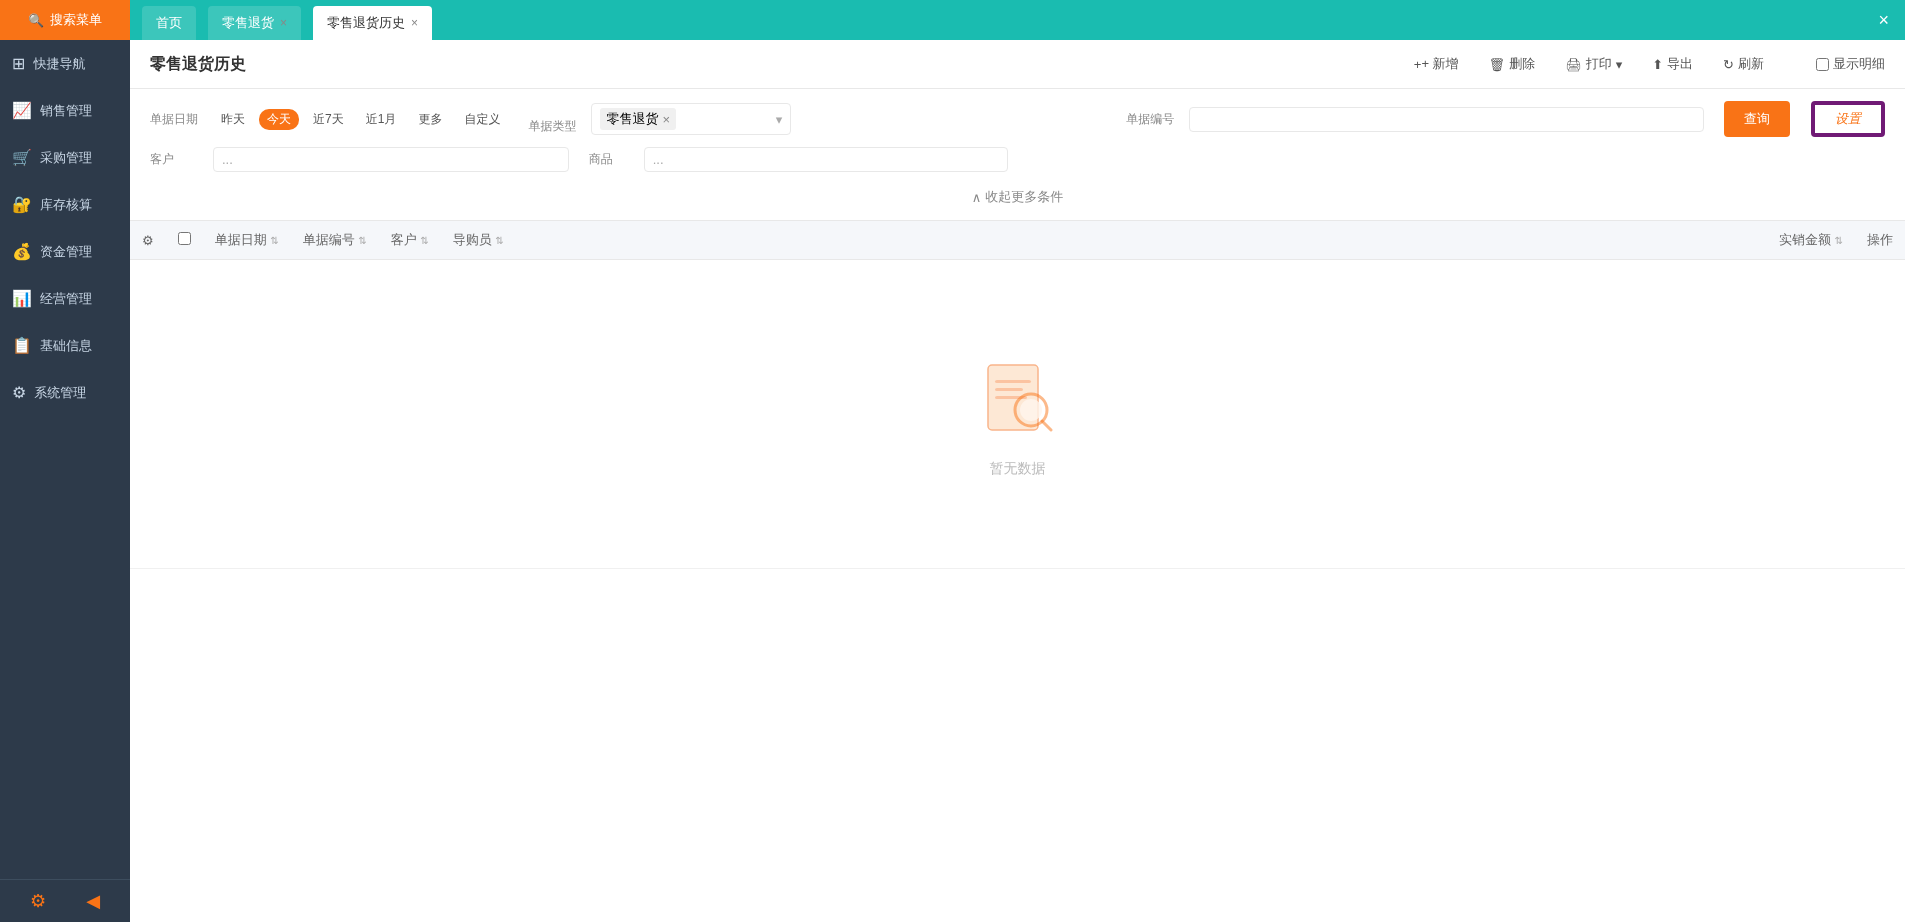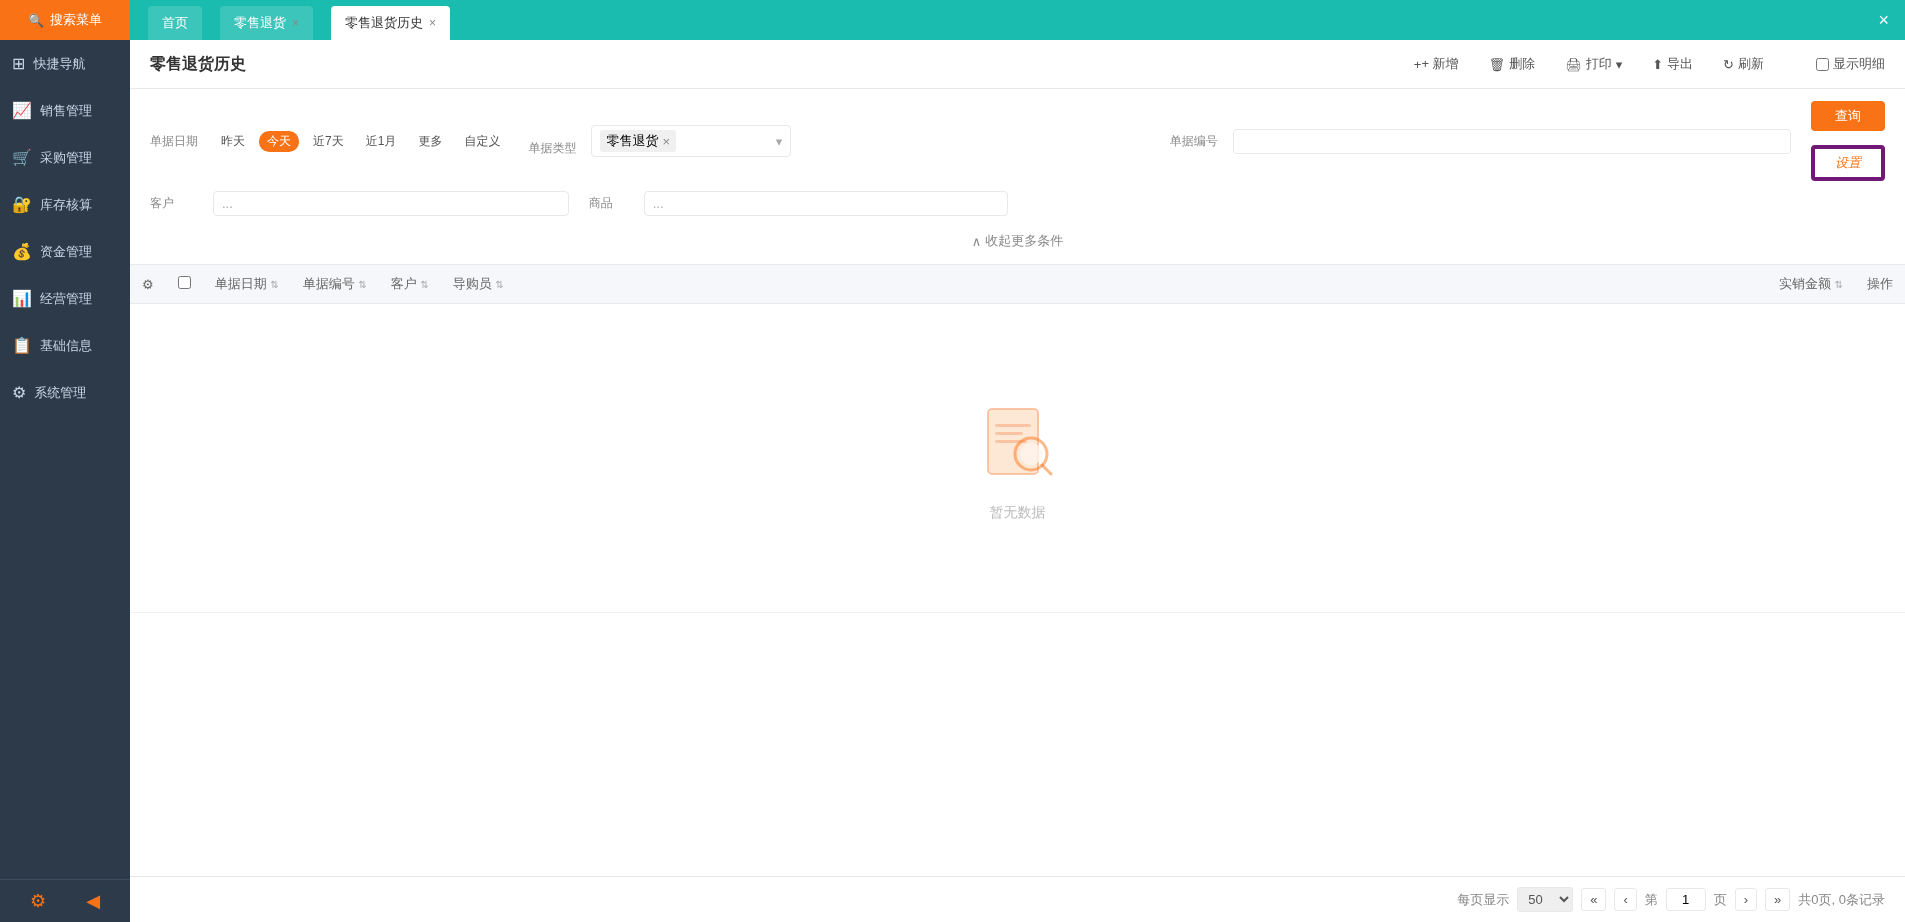--- a/index.html
+++ b/index.html
@@ -7,21 +7,21 @@
 
     
     .top-bar {
       display: flex; align-items: center; background: #1abcb0; height: 40px; flex-shrink: 0;
     }
     .top-bar-left {
       background: #f97316; width: 130px; height: 40px; display: flex; align-items: center; justify-content: center; gap: 6px; color: white; font-size: 14px; cursor: pointer;
     }
     .tab-list { display: flex; align-items: flex-end; height: 40px; flex: 1; }
     .tab-item {
-      display: flex; align-items: center; padding: 0 14px; height: 34px; cursor: pointer; color: white; font-size: 13px; gap: 6px; background: rgba(255,255,255,0.15); margin-left: 18px; border-radius: 4px 4px 0 0;
+      display: flex; align-items: center; padding: 0 14px; height: 34px; cursor: pointer; color: white; font-size: 13px; gap: 6px; background: rgba(255,255,255,0.15); margin-left: 12px; border-radius: 4px 4px 0 0;
     }
     .tab-item.active { background: white; color: #333; border-radius: 4px 4px 0 0; }
     .tab-item .tab-close { font-size: 12px; color: #888; cursor: pointer; }
     .tab-item.active .tab-close { color: #888; }
     .top-bar-right { margin-left: auto; padding-right: 16px; }
     .close-btn { color: white; font-size: 18px; cursor: pointer; }
 
     
     .main-layout { display: flex; flex: 1; overflow: hidden; }
 
@@ -242,21 +242,21 @@
             </div>
             <span style="margin-left:auto;color:#aaa;">▾</span>
           </div>
         </div>
 
         <div style="display:flex;align-items:center;gap:8px;flex:1;">
           <span class="filter-label">单据编号</span>
           <input class="filter-input" style="flex: 1 1 0%;">
         </div>
 
-        <div style="display:flex;flex-direction:column;gap:14px;margin-left:auto;">
+        <div style="display:flex;flex-direction:row;gap:21px;margin-left:auto;">
           <button class="query-btn">查询</button>
           <button class="set-btn">设置</button>
         </div>
       </div>
 
 
       <div class="filter-row">
 
         <div style="display:flex;align-items:center;gap:8px;flex:1;">
           <span class="filter-label">客户</span>
@@ -337,31 +337,15 @@
                   </svg>
                 </div>
                 <span class="empty-text">暂无数据</span>
               </div>
             </td>
           </tr>
         </tbody>
       </table>
     </div>
 
-    <div class="pagination-bar">
-      <span style="color:#888;">每页显示</span>
-      <select class="page-size-select">
-        <option>50</option>
-        <option>100</option>
-        <option>200</option>
-      </select>
-      <button class="page-nav-btn">«</button>
-      <button class="page-nav-btn">‹</button>
-      <span style="color:#888;font-size:13px;">第</span>
-      <input class="page-input" value="1" style="">
-      <span style="color:#888;font-size:13px;">页</span>
-      <button class="page-nav-btn">›</button>
-      <button class="page-nav-btn">»</button>
-      <span class="page-info">共0页, 0条记录</span>
-    </div>
 
   </div>
 </div>
 
 </body></html>

